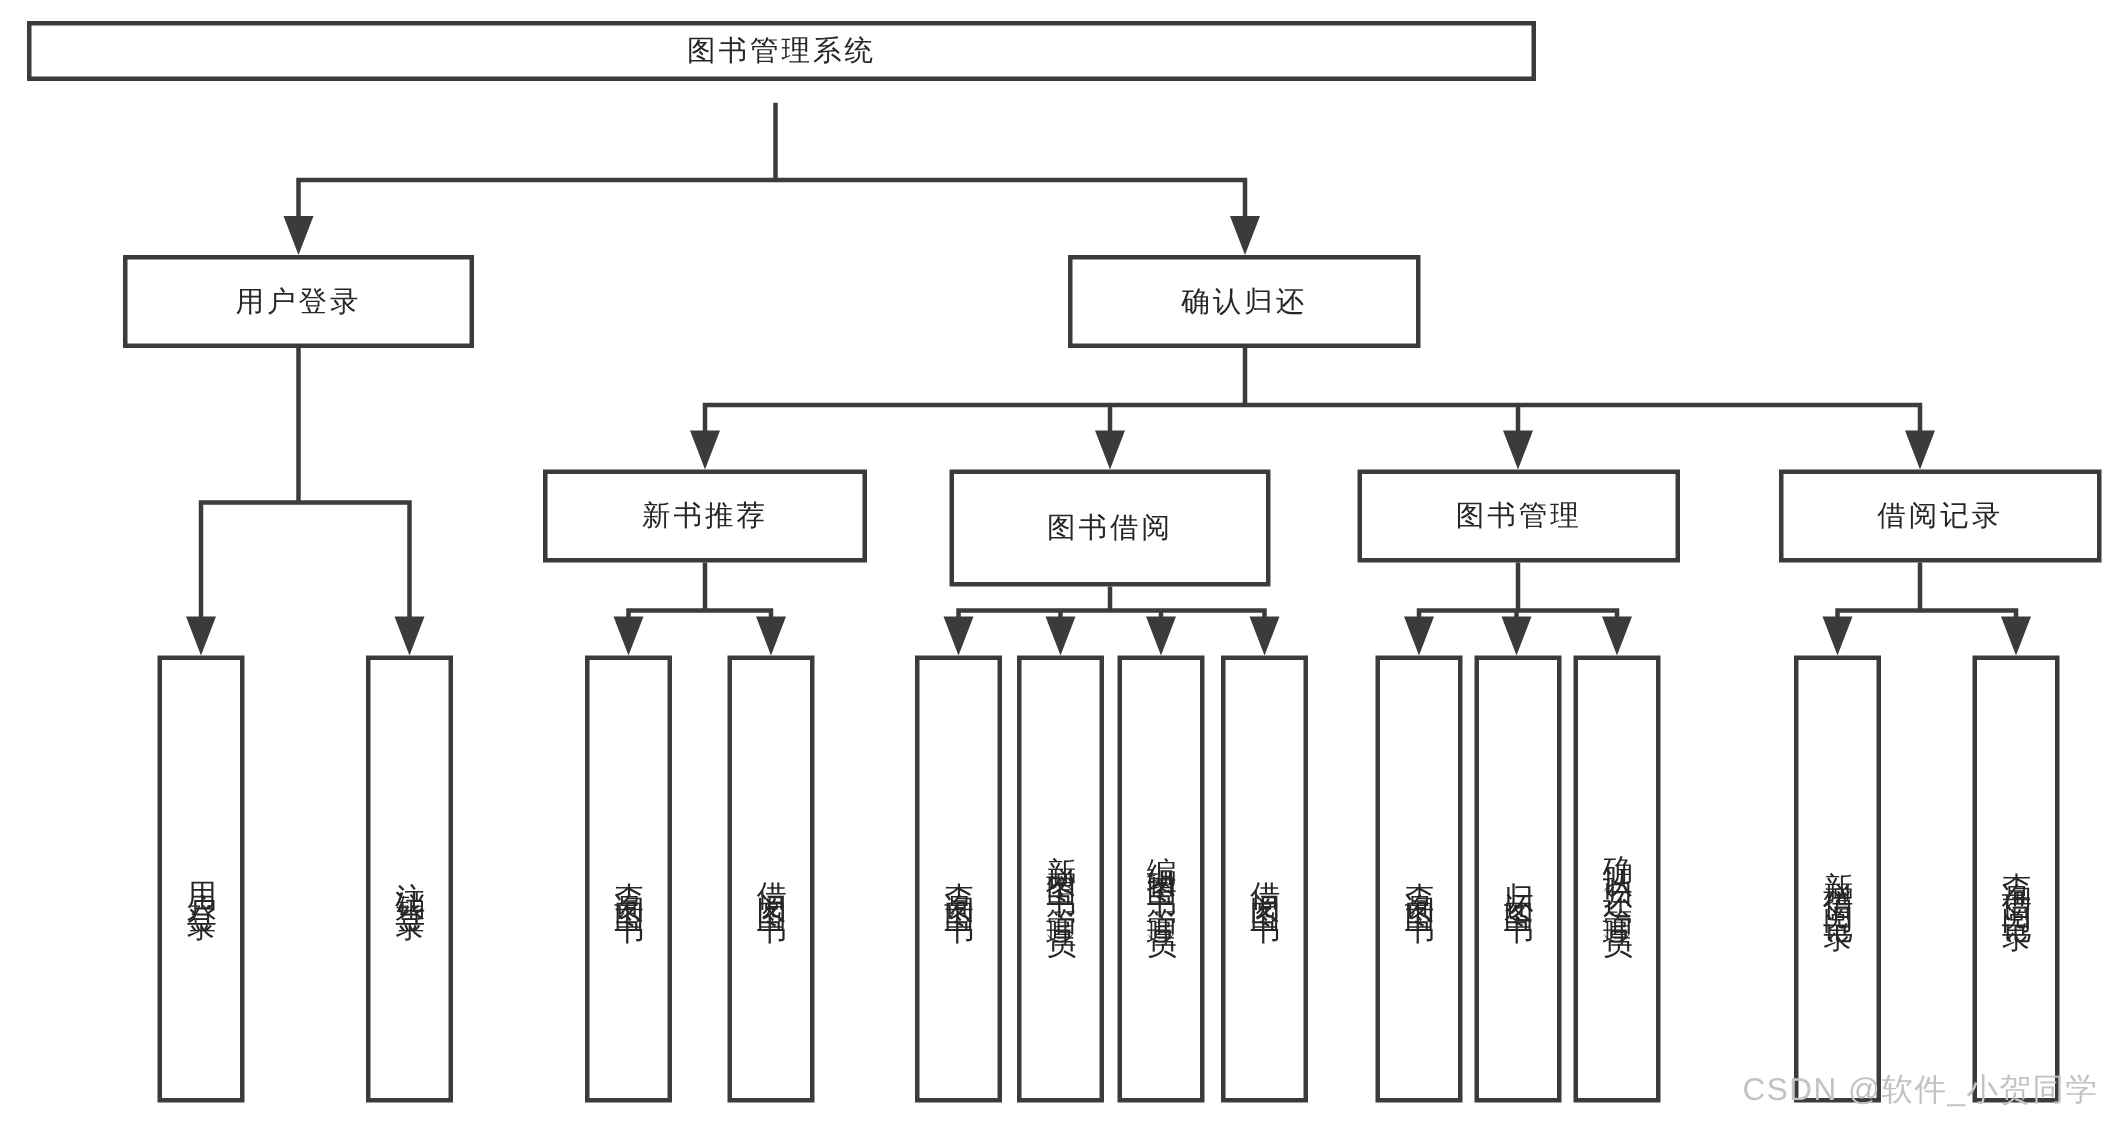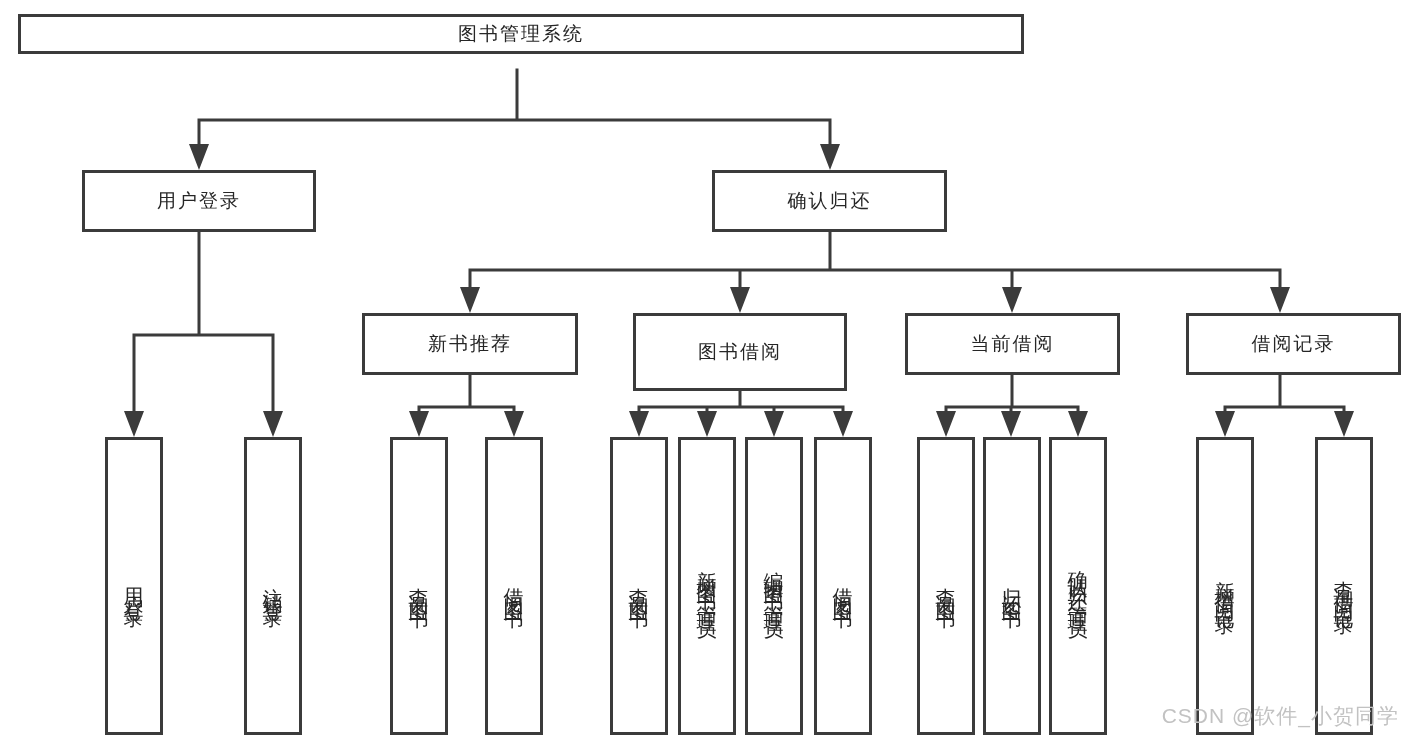--- a/index.html
+++ b/index.html
@@ -39,21 +39,21 @@
   }
   .node.v .vtxt{
     writing-mode:vertical-rl;
     text-orientation:mixed;
     letter-spacing:7px;
     line-height:1;
     max-height:288px;
   }
   .watermark{
     position:absolute;
-    right:6px;bottom:17px;
+    right:6px;bottom:7px;
     font-size:21px;
     color:var(--watermark);
     letter-spacing:1px;
     z-index:5;
     white-space:nowrap;
     margin-top:41px;
   }
 </style>
 </head>
 <body>
@@ -92,21 +92,21 @@
       M1334 411 L1354 411 L1344 437 Z"></path>
   </svg>
 
   <div class="node h" style="left:18px;top:14px;width:1006px;height:40px">图书管理系统</div>
 
   <div class="node h" style="left:82px;top:170px;width:234px;height:62px">用户登录</div>
   <div class="node h" style="left:712px;top:170px;width:235px;height:62px">确认归还</div>
 
   <div class="node h" style="left:362px;top:313px;width:216px;height:62px">新书推荐</div>
   <div class="node h" style="left:633px;top:313px;width:214px;height:78px">图书借阅</div>
-  <div class="node h" style="left:905px;top:313px;width:215px;height:62px">当前借阅</div>
+  <div class="node h" style="left:905px;top:313px;width:215px;height:62px">图书管理</div>
   <div class="node h" style="left:1186px;top:313px;width:215px;height:62px">借阅记录</div>
 
   <div class="node v" style="left:105px">
     <span class="vtxt">用户登录</span>
     </div>
   <div class="node v" style="left:244px">
     <span class="vtxt">注销登录</span>
     </div>
 
   <div class="node v" style="left:390px">

